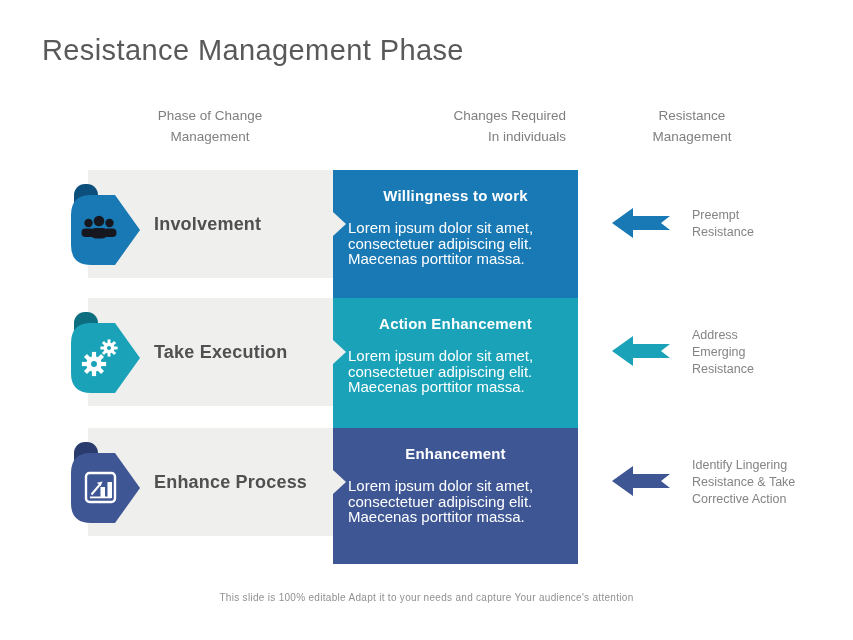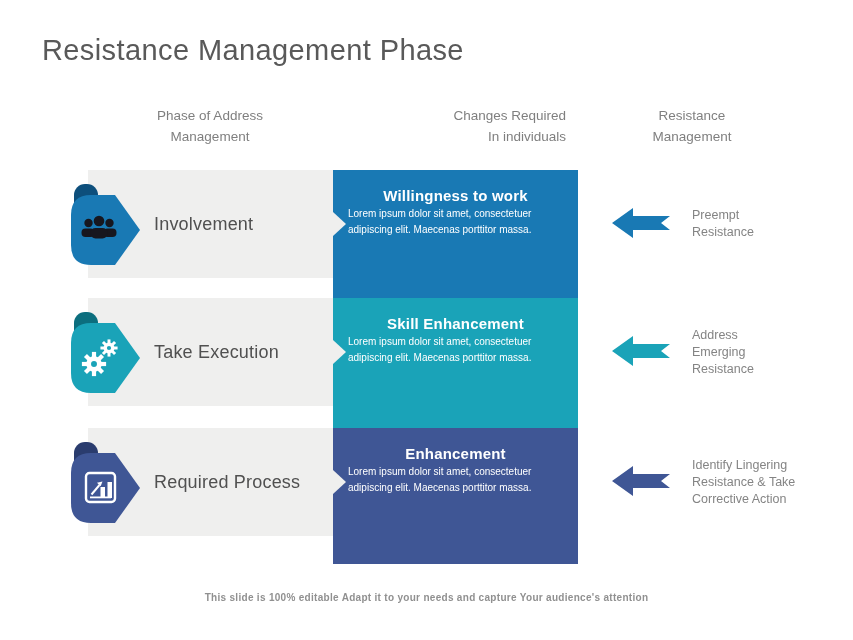--- a/index.html
+++ b/index.html
@@ -18,49 +18,49 @@
   #col-0{left:100px;width:220px;}
   #col-1{left:346px;width:220px;text-align:right;}
   #col-2{left:592px;width:200px;}
 
   .row{position:absolute;left:88px;width:490px;height:108px;}
   #row-0{top:170px;} #row-1{top:298px;} #row-2{top:428px;}
   .panel{position:absolute;inset:0;background:#efefee;}
   .badge{position:absolute;left:-21px;top:13px;width:76px;height:86px;}
   .phase-label{
     position:absolute;left:66px;top:0;height:100%;display:flex;align-items:center;
-    font-size:18px;font-weight:normal;color:#505050;letter-spacing:0.2px;
+    font-size:18px;font-weight:bold;color:#505050;letter-spacing:0.2px;
   }
   .change-box{position:absolute;left:245px;top:0;width:245px;height:136px;color:#ffffff;}
   .notch{
     position:absolute;left:245px;top:42px;width:0;height:0;
     border-top:12px solid transparent;border-bottom:12px solid transparent;
     border-left:13px solid #efefee;
   }
   .change-title{margin-top:17px;text-align:center;font-size:15px;font-weight:bold;letter-spacing:0.2px;}
-  .change-body{margin:2px 15px 0 15px;font-size:10px;line-height:15.5px;}
+  .change-body{margin:16px 15px 0 15px;font-size:15px;line-height:15.5px;}
   .res-arrow{position:absolute;left:524px;top:35px;width:58px;height:36px;}
   .res-label{
     position:absolute;left:604px;top:0;height:100%;width:170px;
     display:flex;align-items:center;font-size:12.5px;line-height:17px;
     color:#848484;white-space:pre-line;
   }
   .footer{
     position:absolute;left:0;right:0;top:592px;text-align:center;
-    font-size:10px;color:#909090;letter-spacing:0.3px;font-weight:bold;
+    font-size:10px;color:#909090;letter-spacing:0.3px;
   }
 </style>
 </head>
 <body>
 
 <div class="slide">
 
   <div class="title">Resistance Management Phase</div>
 
-  <div class="col-header" id="col-0">Phase of Address
+  <div class="col-header" id="col-0">Phase of Change
 Management</div>
   <div class="col-header" id="col-1">Changes Required
 In individuals</div>
   <div class="col-header" id="col-2">Resistance
 Management</div>
 
   <svg width="0" height="0" style="position:absolute" aria-hidden="true">
     <defs>
       <g id="gear" fill="#ffffff">
         <path fill-rule="evenodd" d="M-7 0 a7 7 0 1 0 14 0 a7 7 0 1 0 -14 0 Z M-2.7 0 a2.7 2.7 0 1 1 5.4 0 a2.7 2.7 0 1 1 -5.4 0 Z"></path>
@@ -108,21 +108,21 @@
     <svg class="badge" viewBox="0 0 76 86">
       <rect x="7" y="1" width="24" height="32" rx="11" style="fill: rgb(12, 110, 126);"></rect>
       <path d="M24 12 H48 L73 47 L48 82 H24 Q4 82 4 62 V32 Q4 12 24 12 Z" style="fill: rgb(26, 163, 184);"></path>
       <g>
         <use href="#gear" xlink:href="#gear" transform="translate(27,53) scale(1.1)"></use>
         <use href="#gear" xlink:href="#gear" transform="translate(42,37) scale(0.78)"></use>
       </g>
     </svg>
     <div class="phase-label">Take Execution</div>
     <div class="change-box" style="background-color: rgb(26, 163, 184);">
-      <div class="change-title">Skill Enhancement</div>
+      <div class="change-title">Action Enhancement</div>
       <div class="change-body">Lorem  ipsum dolor sit amet, consectetuer adipiscing elit. Maecenas porttitor massa.</div>
     </div>
     <div class="notch"></div>
     <svg class="res-arrow" viewBox="0 0 58 36">
       <polygon points="0,18 21,3 21,11 58,11 49,18 58,25 21,25 21,33" style="fill: rgb(26, 163, 184);"></polygon>
     </svg>
     <div class="res-label">Address
 Emerging
 Resistance</div>
   </div>
@@ -136,21 +136,21 @@
         <rect x="19" y="32" width="29" height="29" rx="3.5" fill="none" stroke="#ffffff" stroke-width="2.4"></rect>
         <g fill="#ffffff">
           <rect x="33.5" y="46" width="4.5" height="11"></rect>
           <rect x="40.5" y="41" width="4.5" height="16"></rect>
           <rect x="23" y="55.5" width="21" height="1.8"></rect>
           <path d="M24.5 53.5 L32.5 44" stroke="#ffffff" stroke-width="2" fill="none"></path>
           <path d="M35.5 40.5 l-5.5 1.2 3.6 3.6 z"></path>
         </g>
       </g>
     </svg>
-    <div class="phase-label">Required Process</div>
+    <div class="phase-label">Enhance Process</div>
     <div class="change-box" style="background-color: rgb(63, 86, 149);">
       <div class="change-title">Enhancement</div>
       <div class="change-body">Lorem  ipsum dolor sit amet, consectetuer adipiscing elit. Maecenas porttitor massa.</div>
     </div>
     <div class="notch"></div>
     <svg class="res-arrow" viewBox="0 0 58 36">
       <polygon points="0,18 21,3 21,11 58,11 49,18 58,25 21,25 21,33" style="fill: rgb(63, 86, 149);"></polygon>
     </svg>
     <div class="res-label">Identify Lingering
 Resistance &amp; Take

